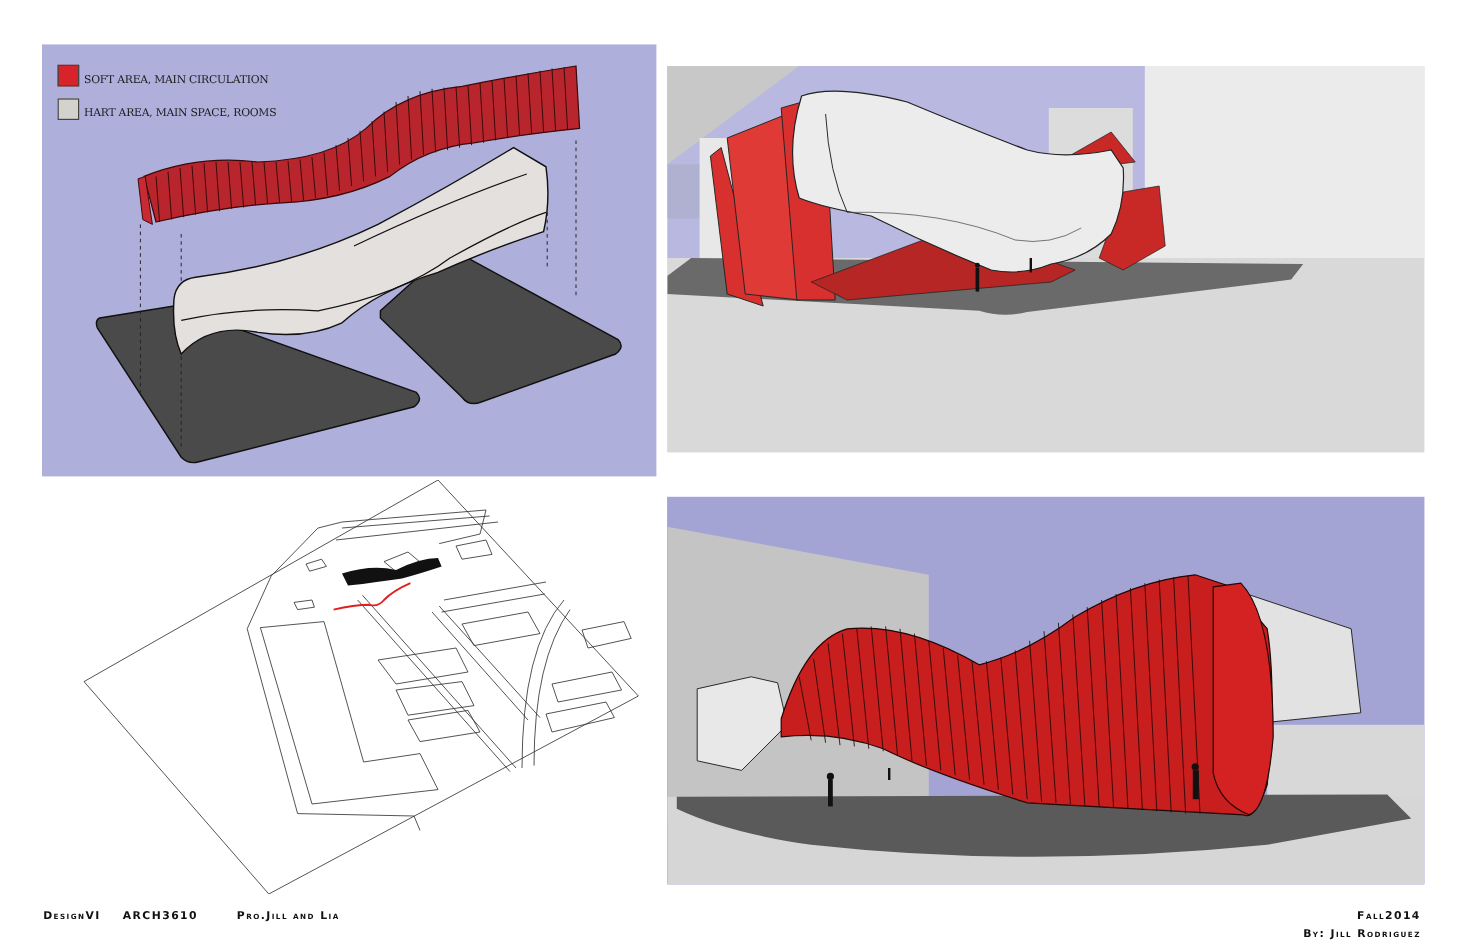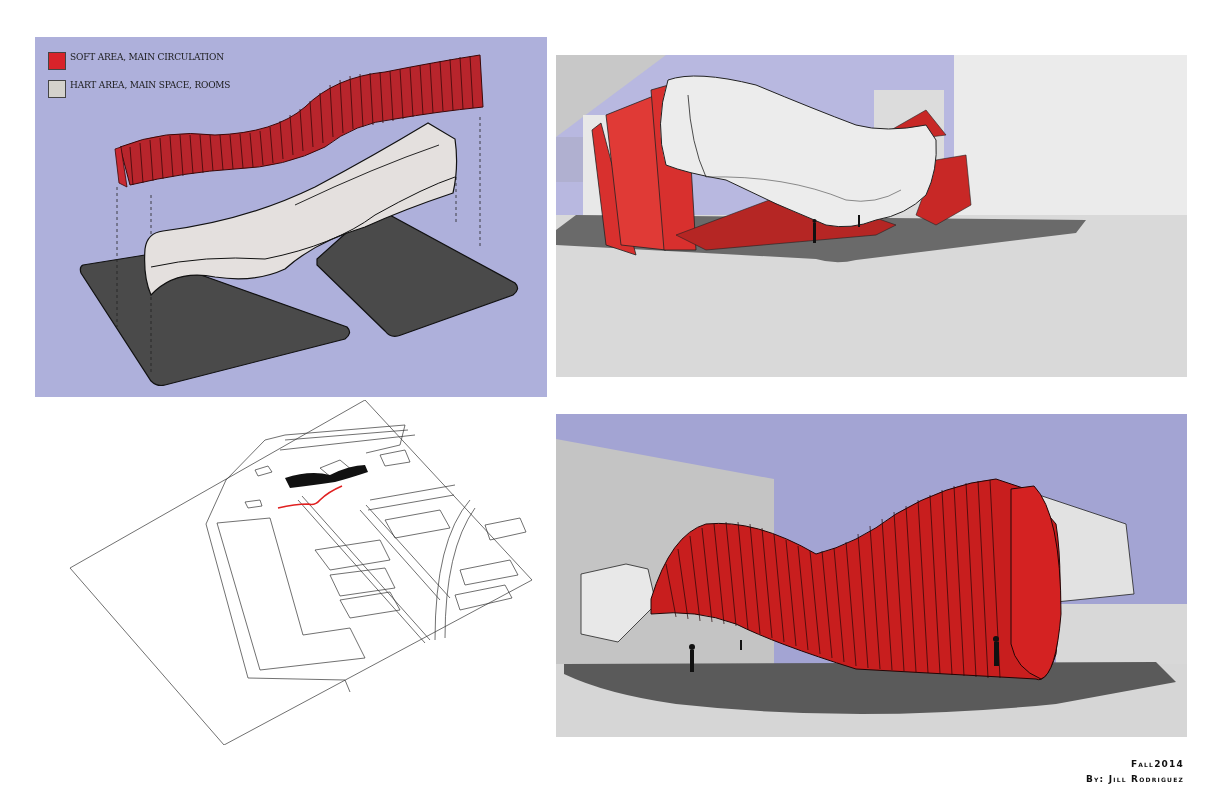--- a/index.html
+++ b/index.html
@@ -4,21 +4,21 @@
 <style>
   html,body{margin:0;padding:0;background:#ffffff;}
   body{width:1224px;height:792px;position:relative;overflow:hidden;font-family:"DejaVu Sans",sans-serif;}
   .panel{position:absolute;overflow:hidden;}
   #diagram{left:35px;top:37px;width:512px;height:360px;background:#aeb0db;}
   #render-top{left:556px;top:55px;width:631px;height:322px;background:#dcdcdc;}
   #render-bottom{left:556px;top:414px;width:631px;height:323px;background:#a3a4d3;}
   #siteplan{left:40px;top:400px;width:510px;height:345px;background:#ffffff;}
   .panel svg{position:absolute;left:0;top:0;width:100%;height:100%;}
   .legend{position:absolute;left:13px;top:15px;}
-  .legend-row{display:flex;align-items:flex-start;height:20px;margin-bottom:8px;}
+  .legend-row{display:flex;align-items:flex-end;height:20px;margin-bottom:8px;}
   .swatch{width:18px;height:18px;border:1px solid #444;box-sizing:border-box;margin-right:4px;}
   .legend-label{font-family:"DejaVu Serif",serif;font-size:9px;color:#1a1a1a;letter-spacing:-0.2px;}
   .footer{position:absolute;font-family:"DejaVu Sans",sans-serif;font-weight:bold;font-size:9px;letter-spacing:1.2px;color:#111;font-variant:small-caps;text-transform:none;}
   #footer-left{left:36px;top:757px;line-height:15px;}
   #footer-right{right:40px;top:757px;line-height:15px;text-align:right;}
   .footer-line span{margin-right:14px;}
 </style>
 </head>
 <body>
 
@@ -208,17 +208,22 @@
 
     <rect x="134" y="236" width="4" height="22" fill="#111"></rect>
       <circle cx="136" cy="233" r="3" fill="#111"></circle>
     <rect x="184" y="226" width="2" height="10" fill="#111"></rect>
     <rect x="438" y="228" width="5" height="24" fill="#111"></rect>
       <circle cx="440" cy="225" r="3" fill="#111"></circle>
   </svg>
 </div>
 
 <div class="footer" id="footer-left">
+  <div class="footer-line">
+    <span>DesignVI</span>
+    <span style="margin-right:28px">ARCH3610</span>
+    <span>Pro.Jill and Lia</span>
+  </div>
 </div>
 <div class="footer" id="footer-right">
   <div>Fall2014</div>
   <div>By: Jill Rodriguez</div>
 </div>
 
 </body></html>

